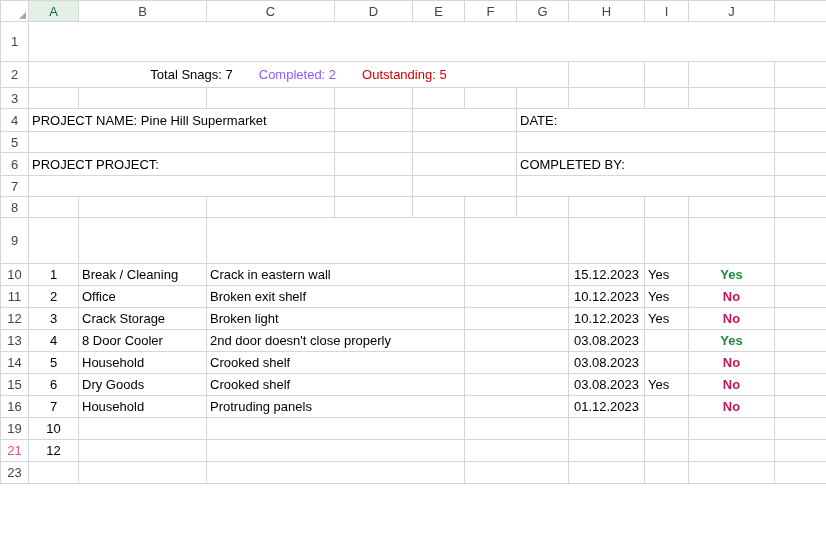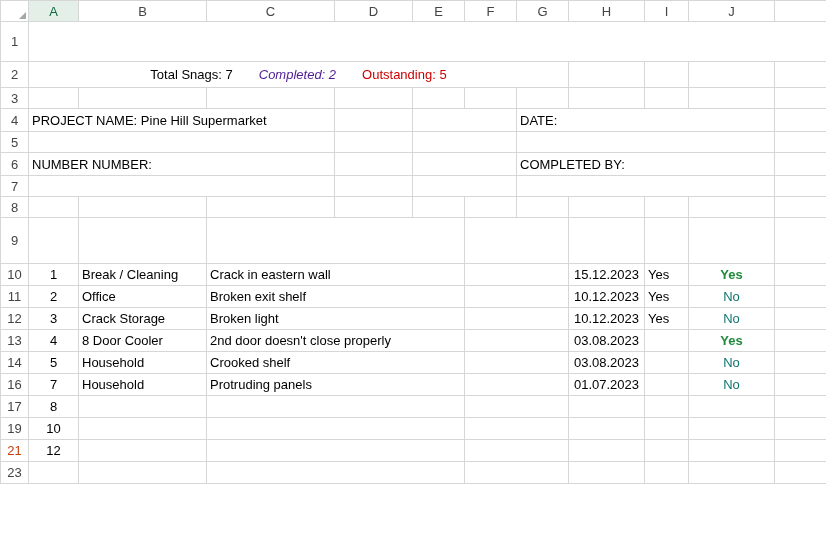--- a/index.html
+++ b/index.html
@@ -62,21 +62,21 @@
   }
   .rowhead {
     background: #f0f0f0;
     color: #444444;
     text-align: center;
     font-size: 12px;
     border: 1px solid #c9c9c9;
     border-left: none;
   }
   .rowhead.sel {
-    color: #c2410c;
+    color: #ec4899;
   }
   
   .c {
     padding: 0 3px;
     display: block;
     overflow: hidden;
     white-space: nowrap;
     text-overflow: clip;
   }
   .center { text-align: center; }
@@ -97,21 +97,21 @@
     font-weight: bold;
     border-color: #d6d6d6;
   }
   .sub-wrap {
     display: flex;
     gap: 26px;
     justify-content: center;
     padding-left: 0;
   }
   .sub-total { color: #000000; }
-  .sub-completed { color: #4c1d95; font-style: italic; }
+  .sub-completed { color: #8b5cf6; }
   .sub-outstanding { color: #cc0000; }
   
   .grey {
     background: #d9d9d9;
     border: 1px solid #d0d0d0;
   }
   .grey-label {
     background: #d9d9d9;
     border: 1px solid #d0d0d0;
     font-size: 13px;
@@ -128,21 +128,21 @@
     font-weight: bold;
     text-align: center;
     font-size: 13px;
     border: 1px solid #2e75b6;
     height: 46px;
   }
   .data-cell {
     border: 1px solid #c6c6c6;
     font-size: 13px;
   }
-  .red { color: #0f766e; font-weight: normal; }
+  .red { color: #be185d; font-weight: bold; }
   .green { color: #1f8a3b; font-weight: bold; }
   
   .colhead.sel {
     color: #0f6a3f;
     background: #e3efe7;
   }
 </style>
 </head>
 <body>
 
@@ -236,21 +236,21 @@
       <td class="grey" colspan="3"></td>
       <td class="grey"></td>
       <td class="white-box" colspan="2"></td>
       <td class="grey" colspan="4"></td>
       <td></td>
     </tr>
 
     <tr style="height:23px">
       <td class="rowhead">6</td>
       <td class="grey-label" colspan="3">
-        <span class="c"><span>NUMBER NUMBER:</span>
+        <span class="c"><span>PROJECT PROJECT:</span>
         <span></span></span>
       </td>
       <td class="grey"></td>
       <td class="white-box" colspan="2"></td>
       <td class="grey-label" colspan="4">
         <span class="c"><span>COMPLETED BY:</span>
         <span></span></span>
       </td>
       <td></td>
     </tr>
@@ -414,60 +414,72 @@
           </td>
       <td class="data-cell">
             <span class="c left"></span>
           </td>
       <td class="data-cell">
             <span class="c center red">No</span>
           </td>
       <td></td>
     </tr>
 
+    <tr style="height:22px">
+      <td class="rowhead">15</td>
+      <td class="data-cell">
+            <span class="c center">6</span>
+          </td>
+      <td class="data-cell">
+            <span class="c left">Dry Goods</span>
+          </td>
+      <td class="data-cell" colspan="3">
+            <span class="c left">Crooked shelf</span>
+          </td>
+      <td class="data-cell" colspan="2">
+            <span class="c left"></span>
+          </td>
+      <td class="data-cell">
+            <span class="c center">03.08.2023</span>
+          </td>
+      <td class="data-cell">
+            <span class="c left">Yes</span>
+          </td>
+      <td class="data-cell">
+            <span class="c center red">No</span>
+          </td>
+      <td></td>
+    </tr>
 
     <tr style="height:22px">
       <td class="rowhead">16</td>
       <td class="data-cell">
             <span class="c center">7</span>
           </td>
       <td class="data-cell">
             <span class="c left">Household</span>
           </td>
       <td class="data-cell" colspan="3">
             <span class="c left">Protruding panels</span>
           </td>
       <td class="data-cell" colspan="2">
             <span class="c left"></span>
           </td>
       <td class="data-cell">
-            <span class="c center">01.07.2023</span>
+            <span class="c center">01.12.2023</span>
           </td>
       <td class="data-cell">
             <span class="c left"></span>
           </td>
       <td class="data-cell">
             <span class="c center red">No</span>
           </td>
       <td></td>
     </tr>
 
-    <tr style="height:22px">
-      <td class="rowhead">17</td>
-      <td class="data-cell">
-            <span class="c center">8</span>
-          </td>
-      <td class="data-cell"></td>
-      <td class="data-cell" colspan="3"></td>
-      <td class="data-cell" colspan="2"></td>
-      <td class="data-cell"></td>
-      <td class="data-cell"></td>
-      <td class="data-cell"></td>
-      <td></td>
-    </tr>
 
 
     <tr style="height:22px">
       <td class="rowhead">19</td>
       <td class="data-cell">
             <span class="c center">10</span>
           </td>
       <td class="data-cell"></td>
       <td class="data-cell" colspan="3"></td>
       <td class="data-cell" colspan="2"></td>

